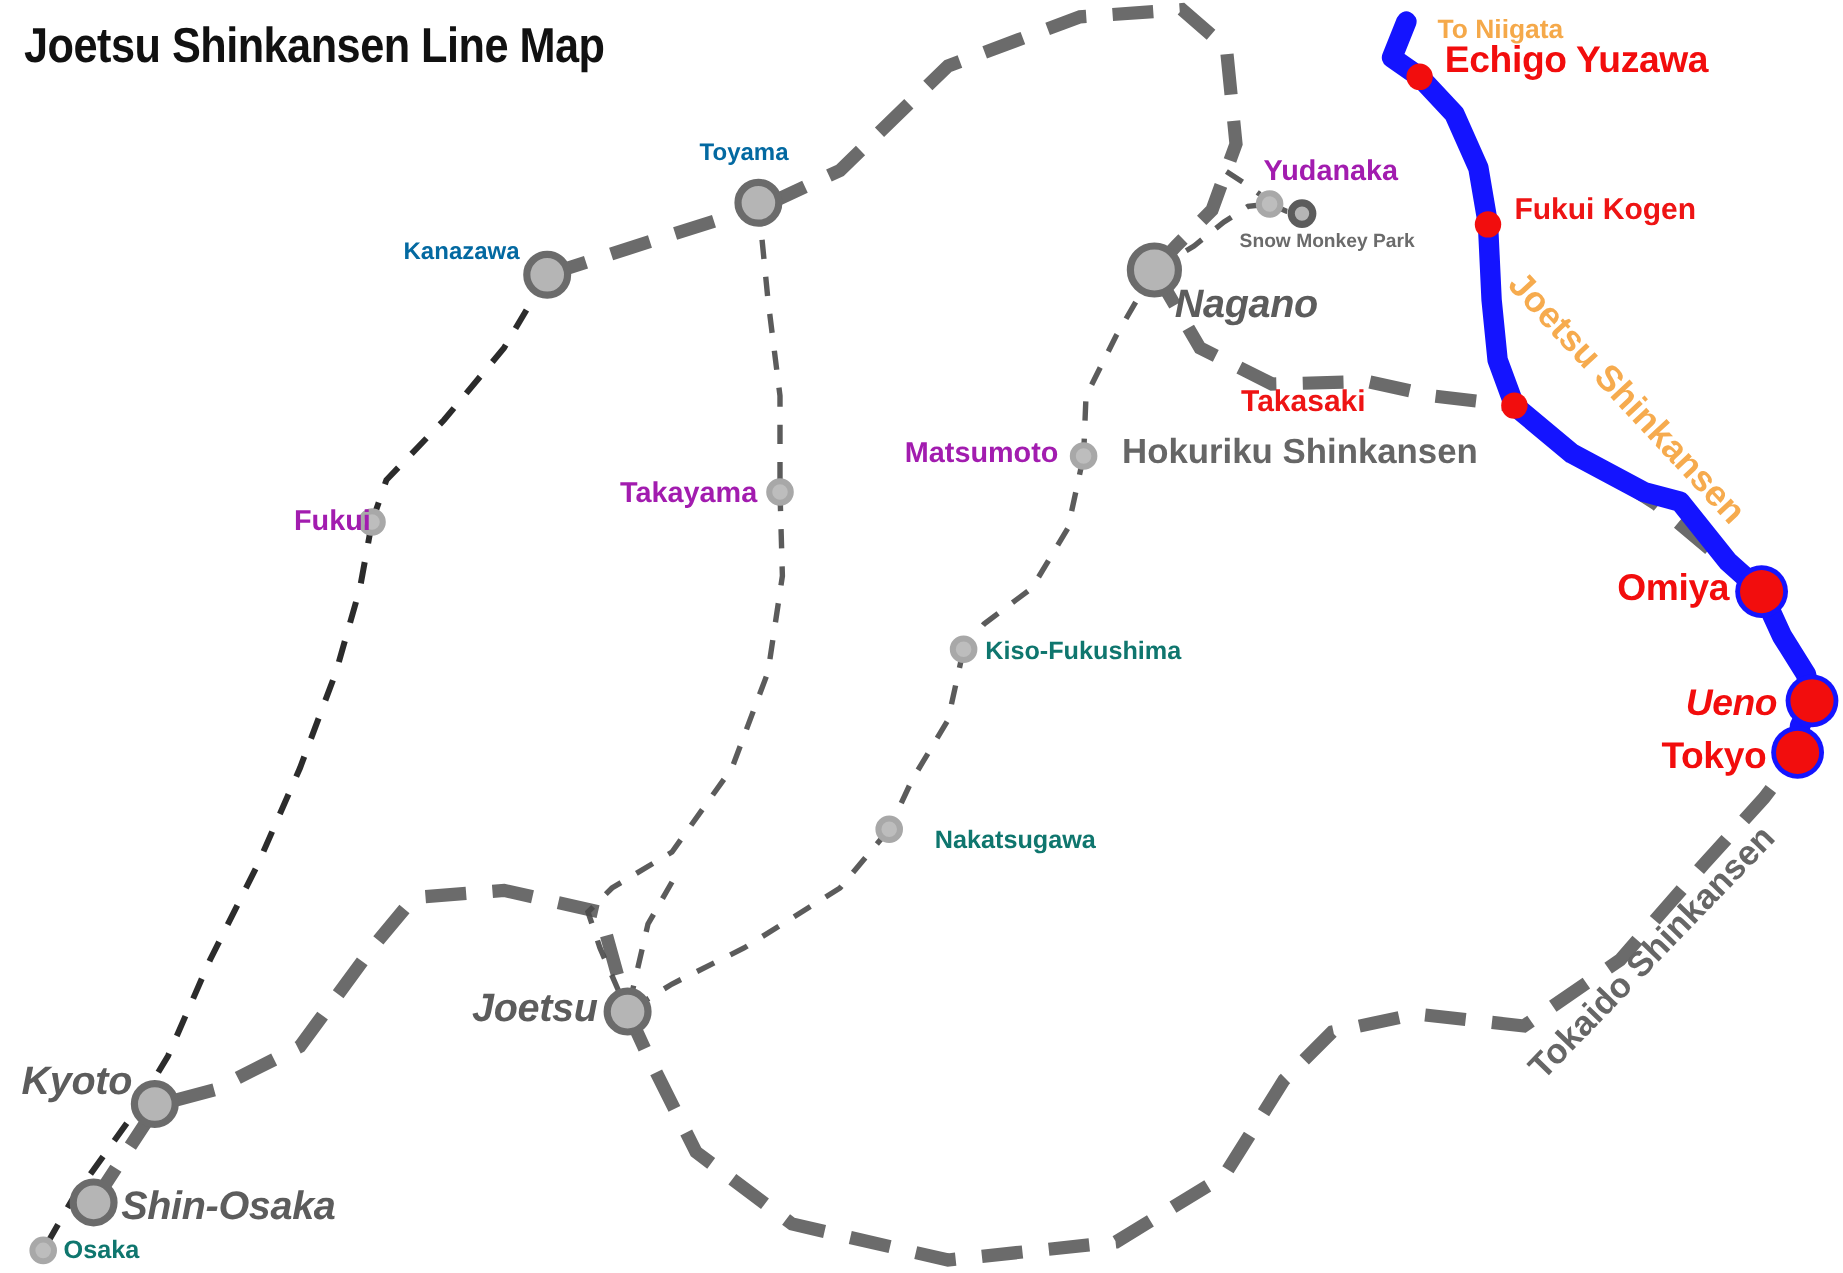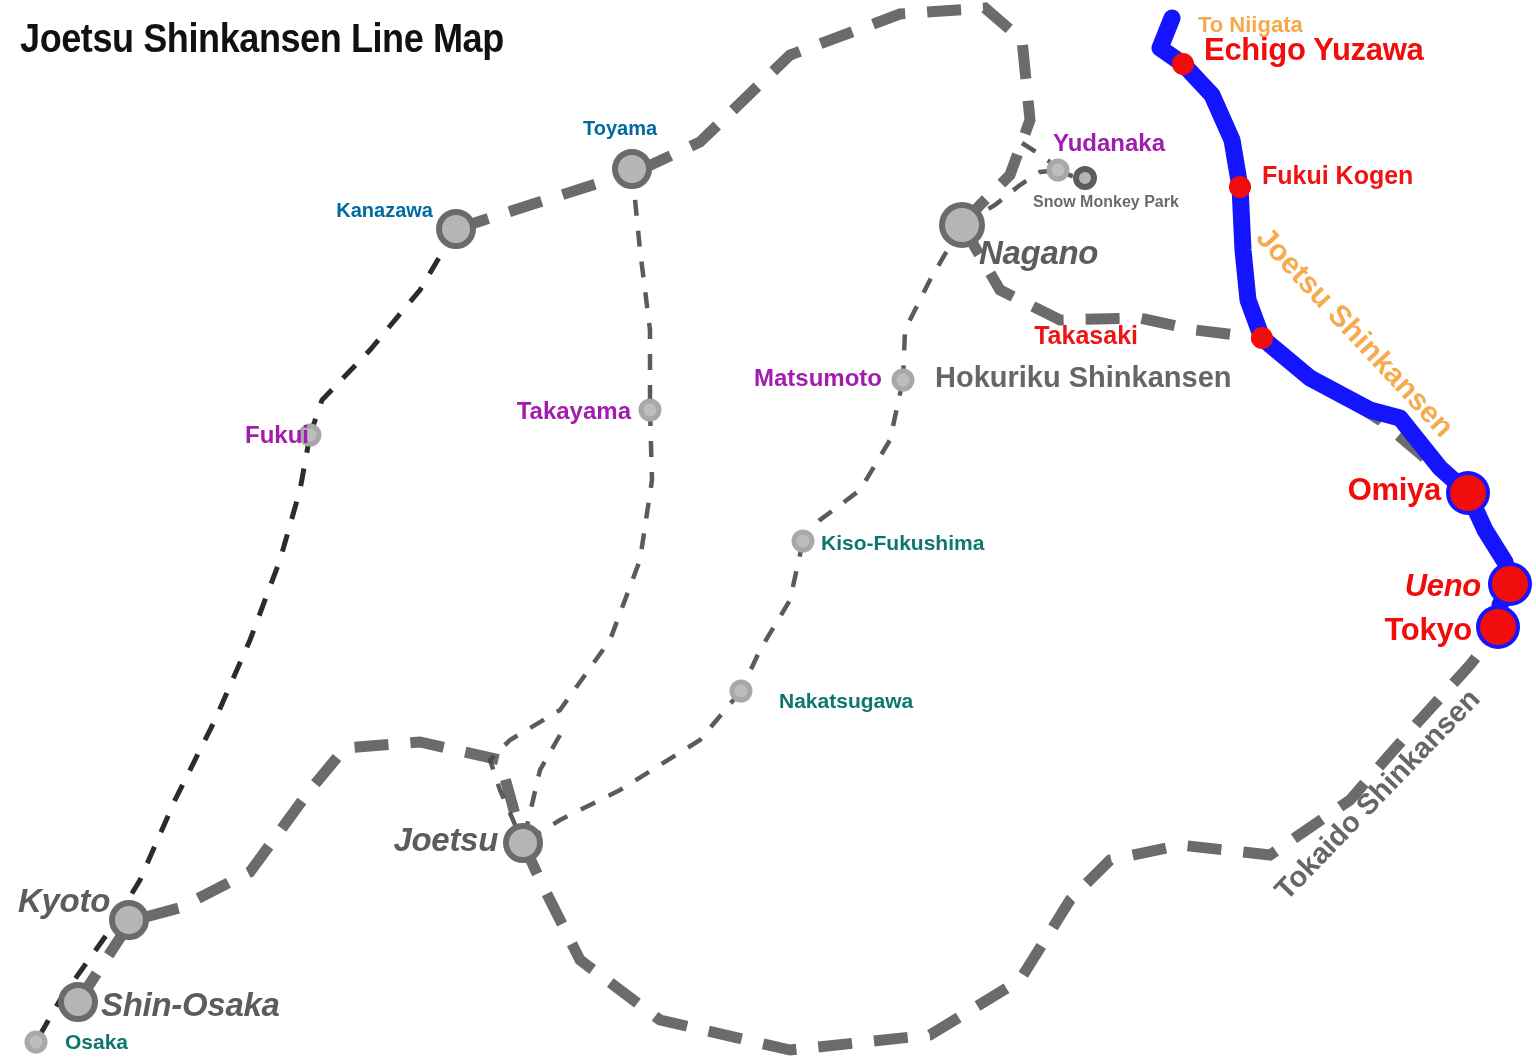--- a/index.html
+++ b/index.html
@@ -161,21 +161,21 @@
       <div class="lbl lbl-mid-red" style="left: 1138px; top: 335px; transform: translateY(-50%) translateX(-100%); transform-origin: right center;">Takasaki</div>
       <div class="lbl lbl-major-red" style="left: 1441px; top: 490px; transform: translateY(-50%) translateX(-100%); transform-origin: right center;">Omiya</div>
       <div class="lbl lbl-major-red" style="left: 1481px; top: 586px; transform: translateY(-50%) translateX(-100%); transform-origin: right center; font-style: italic;">Ueno</div>
       <div class="lbl lbl-major-red" style="left: 1472px; top: 630px; transform: translateY(-50%) translateX(-100%); transform-origin: right center;">Tokyo</div>
       <div class="lbl lbl-major-gray" style="left: 979px; top: 253px; transform: translateY(-50%);">Nagano</div>
       <div class="lbl lbl-mid-gray" style="left: 583px; top: 128px; transform: translateY(-50%);">Toyama</div>
       <div class="lbl lbl-mid-gray" style="left: 433px; top: 210px; transform: translateY(-50%) translateX(-100%); transform-origin: right center;">Kanazawa</div>
       <div class="lbl lbl-major-gray" style="left: 498px; top: 840px; transform: translateY(-50%) translateX(-100%); transform-origin: right center;">Joetsu</div>
       <div class="lbl lbl-major-gray" style="left: 110px; top: 901px; transform: translateY(-50%) translateX(-100%); transform-origin: right center;">Kyoto</div>
       <div class="lbl lbl-major-gray" style="left: 101px; top: 1005px; transform: translateY(-50%);">Shin-Osaka</div>
-      <div class="lbl lbl-faint-sm" style="left: 53px; top: 1042px; transform: translateY(-50%); margin-left: 12px;">Osaka</div>
+      <div class="lbl lbl-faint-sm" style="left: 53px; top: 1042px; transform: translateY(-50%);">Osaka</div>
       <div class="lbl lbl-sm-gray" style="left: 1033px; top: 202px; transform: translateY(-50%);">Snow Monkey Park</div>
       <div class="lbl lbl-faint" style="left: 1053px; top: 143px; transform: translateY(-50%);">Yudanaka</div>
       <div class="lbl lbl-faint" style="left: 882px; top: 378px; transform: translateY(-50%) translateX(-100%); transform-origin: right center;">Matsumoto</div>
       <div class="lbl lbl-faint" style="left: 631px; top: 411px; transform: translateY(-50%) translateX(-100%); transform-origin: right center;">Takayama</div>
       <div class="lbl lbl-faint" style="left: 292px; top: 435px; transform: translateY(-50%) translateX(-100%); transform-origin: right center; margin-left: 17px;">Fukui</div>
       <div class="lbl lbl-faint-sm" style="left: 821px; top: 543px; transform: translateY(-50%);">Kiso-Fukushima</div>
       <div class="lbl lbl-faint-sm" style="left: 779px; top: 701px; transform: translateY(-50%);">Nakatsugawa</div>
       <div class="lbl lbl-orange" style="left: 1198px; top: 25px; transform: translateY(-50%);">To Niigata</div>
       <div class="lbl lbl-orange-line" style="left: 1262px; top: 232px; transform: translateY(-50%) rotate(47deg);">Joetsu Shinkansen</div>
       <div class="lbl lbl-gray-line" style="left: 935px; top: 377px; transform: translateY(-50%);">Hokuriku Shinkansen</div>

